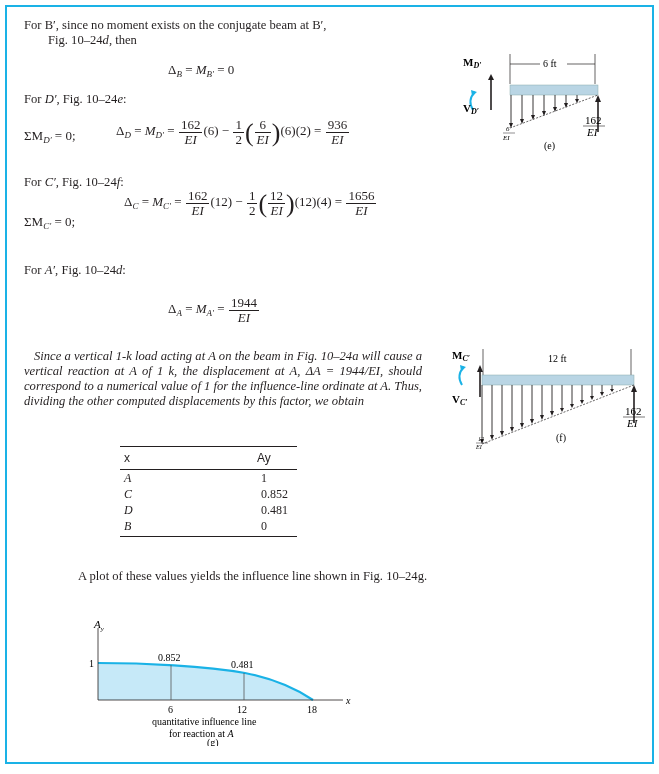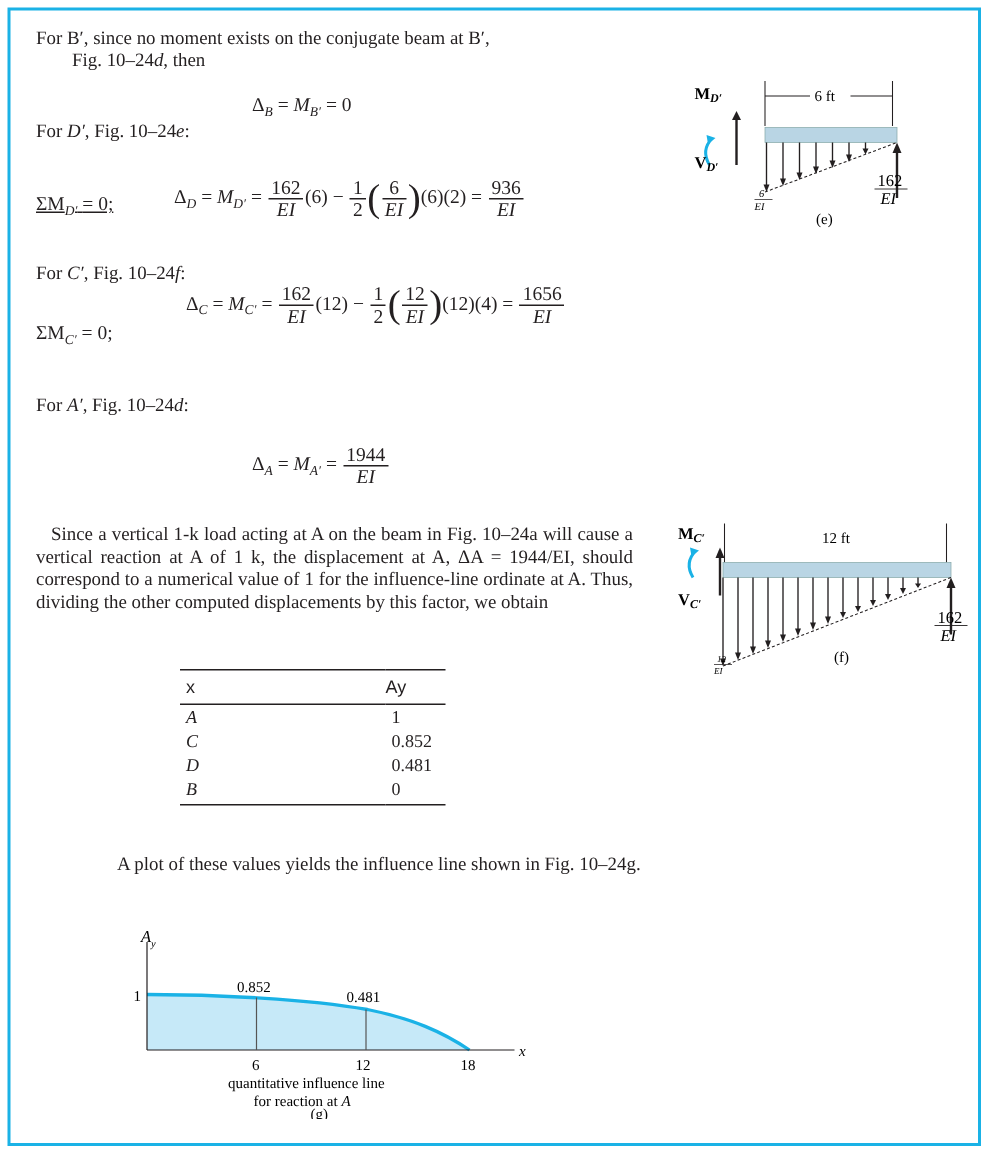--- a/index.html
+++ b/index.html
@@ -36,25 +36,25 @@
 <div class="p" style="left:24px; top:33px;margin-left:24px;">
   <span>Fig. 10–24</span><i>d</i><span>, then</span>
 </div>
 
 <div class="abs eq" style="left:168px; top:62px;">
   <span>Δ</span><sub>B</sub>
   = <i>M</i><sub>B′</sub>
   <span>= 0</span>
 </div>
 
-<div class="p" style="left:24px; top:80px;">
+<div class="p" style="left:24px; top:92px;">
   <span>For </span><i>D′</i><span>, Fig. 10–24</span><i>e</i>:
 </div>
 
-<div class="abs eq" style="left:24px; top:128px;text-decoration:underline;">
+<div class="abs eq" style="left:24px; top:128px;">
   <span>ΣM</span><sub>D′</sub> <span>= 0;</span>
 </div>
 <div class="abs eq" style="left:116px; top:118px;">
   <span>Δ</span><sub>D</sub>
   = <i>M</i><sub>D′</sub> =
   <span class="frac"><span class="num">162</span><span class="it">EI</span></span><span>(6)</span>
   <span>−</span>
   <span class="frac"><span class="num">1</span><span>2</span></span><span class="paren">(</span><span class="frac"><span class="num">6</span><span class="it">EI</span></span><span class="paren">)</span><span>(6)(2) =</span>
   <span class="frac"><span class="num">936</span><span class="it">EI</span></span>
 </div>
@@ -78,21 +78,21 @@
 <div class="p" style="left:24px; top:263px;">
   <span>For </span><i>A′</i><span>, Fig. 10–24</span><i>d</i>:
 </div>
 
 <div class="abs eq" style="left:168px; top:296px;">
   <span>Δ</span><sub>A</sub>
   = <i>M</i><sub>A′</sub> =
   <span class="frac"><span class="num">1944</span><span class="it">EI</span></span>
 </div>
 
-<div class="p just" style="left:24px; top:349px; width:398px; text-indent:10px;">Since a vertical 1-k load acting at A on the beam in Fig. 10–24a will cause a vertical reaction at A of 1 k, the displacement at A, ΔA = 1944/EI, should correspond to a numerical value of 1 for the influence-line ordinate at A. Thus, dividing the other computed displacements by this factor, we obtain</div>
+<div class="p just" style="left:24px; top:349px; width:398px; text-indent:10px;font-style:italic;">Since a vertical 1-k load acting at A on the beam in Fig. 10–24a will cause a vertical reaction at A of 1 k, the displacement at A, ΔA = 1944/EI, should correspond to a numerical value of 1 for the influence-line ordinate at A. Thus, dividing the other computed displacements by this factor, we obtain</div>
 
 <table class="tbl">
   <thead>
     <tr>
       <th>x</th>
       <th class="r">Ay</th>
     </tr>
   </thead>
   <tbody>
     <tr>

